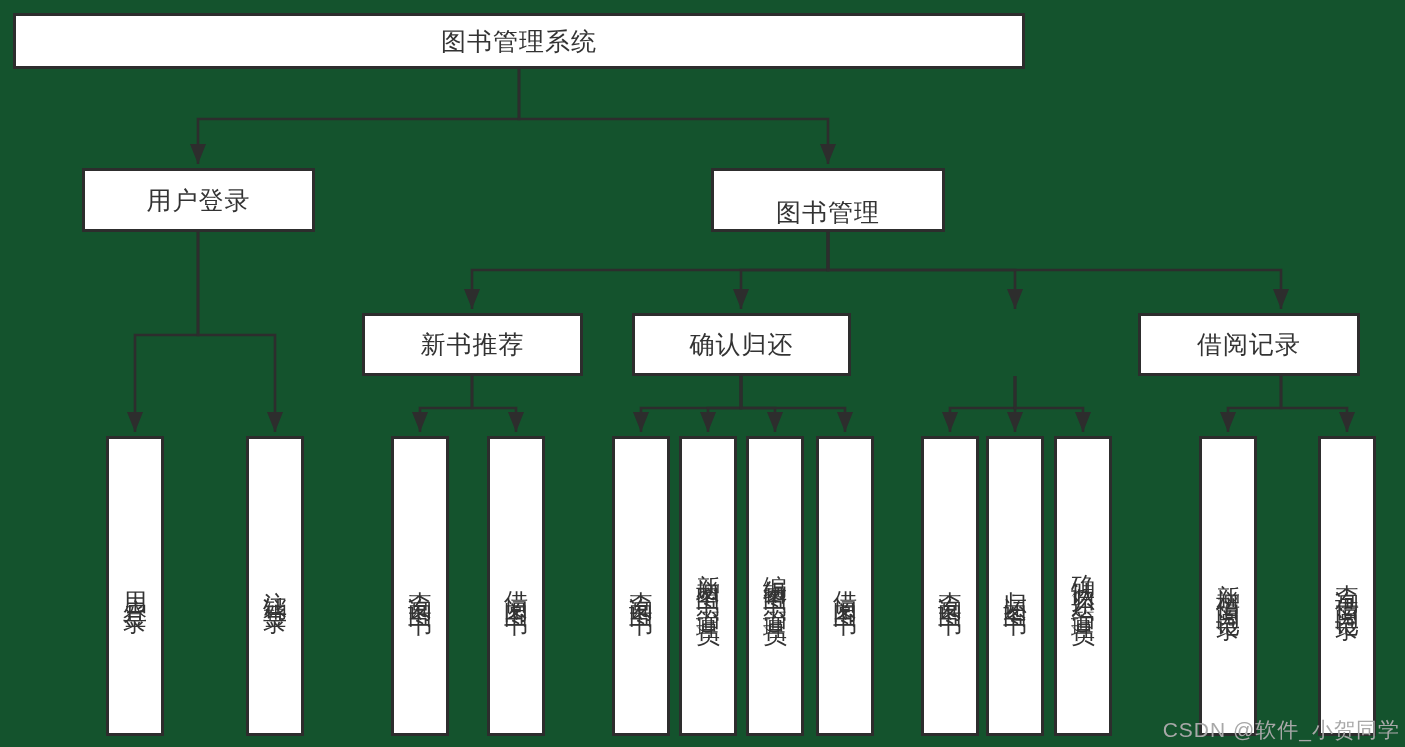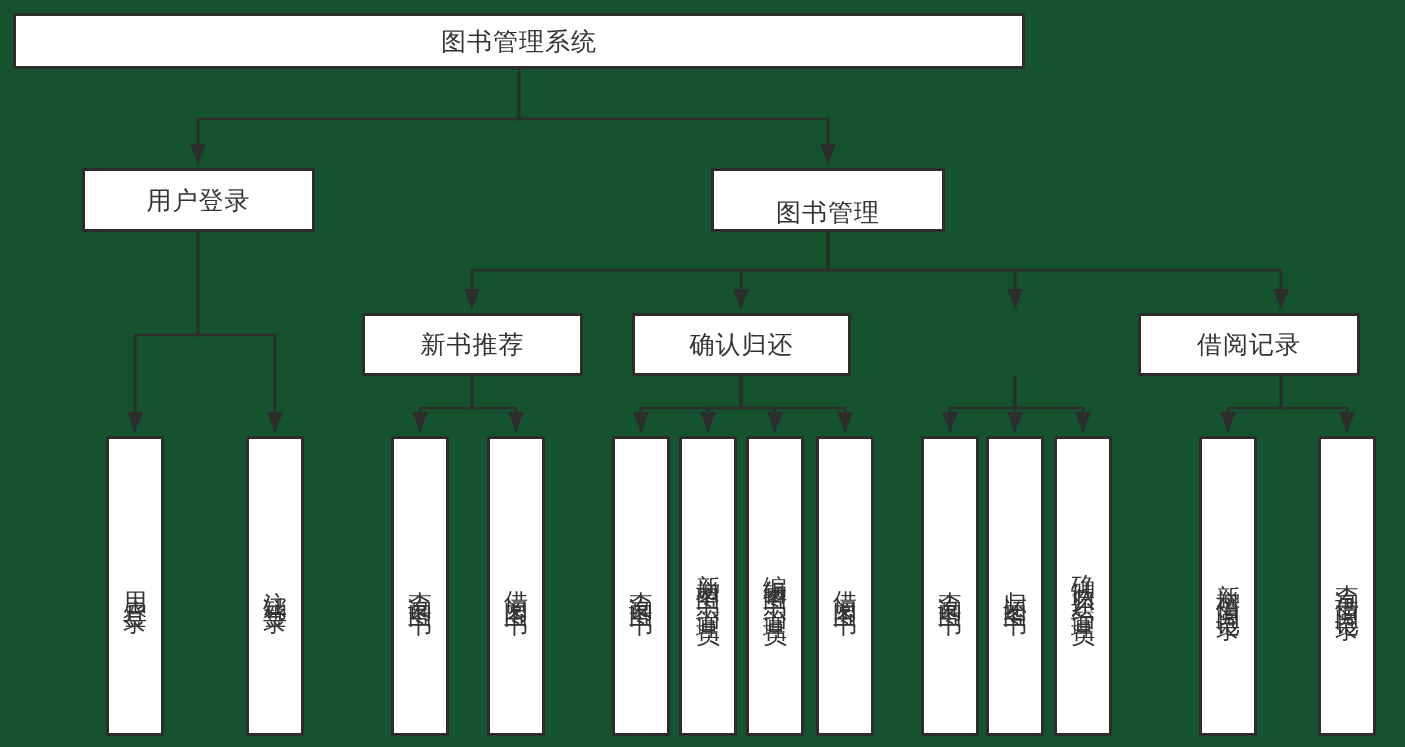--- a/index.html
+++ b/index.html
@@ -136,13 +136,14 @@
     <span class="vlbl">确认归还（管理员）</span>
   </div>
 
   <div class="box vbox v12">
     <span class="vlbl">新增借阅记录</span>
   </div>
   <div class="box vbox v13">
     <span class="vlbl">查询借阅记录</span>
   </div>
 
+  <div class="watermark">CSDN @软件_小贺同学</div>
 </div>
 
 </body></html>

